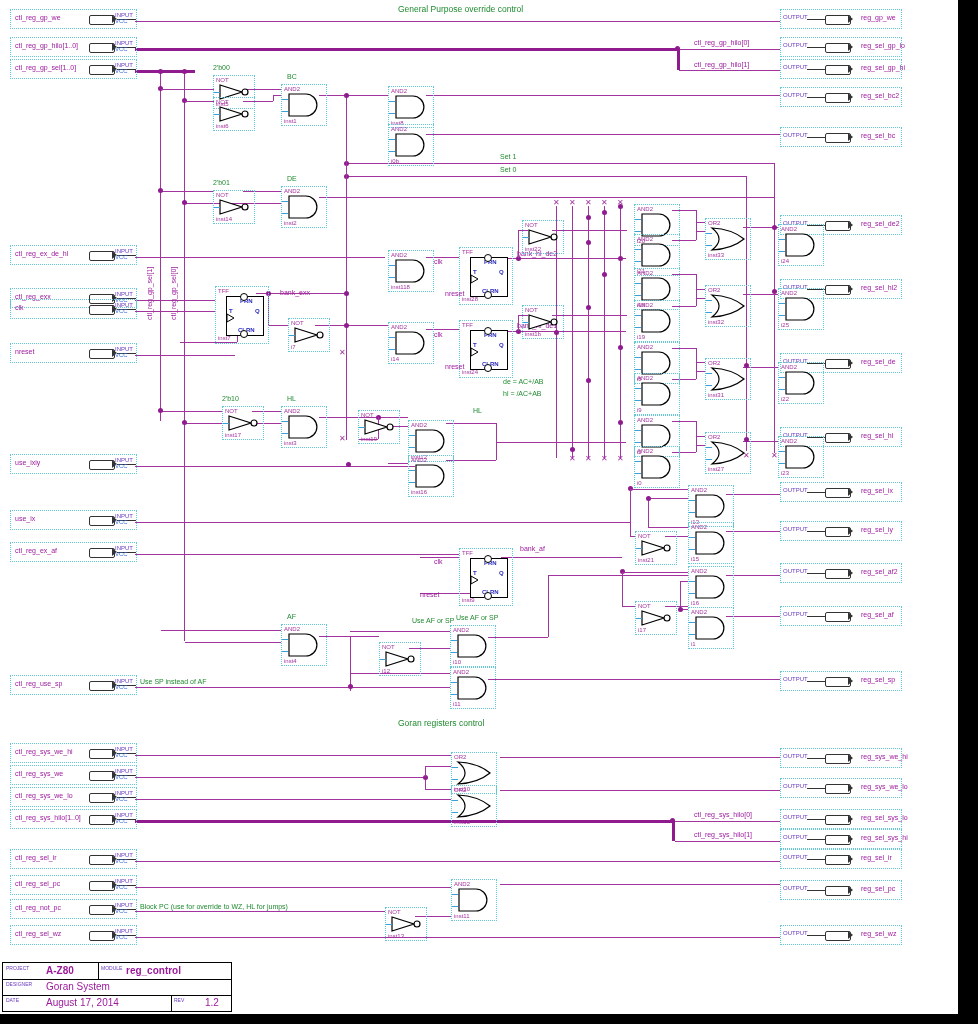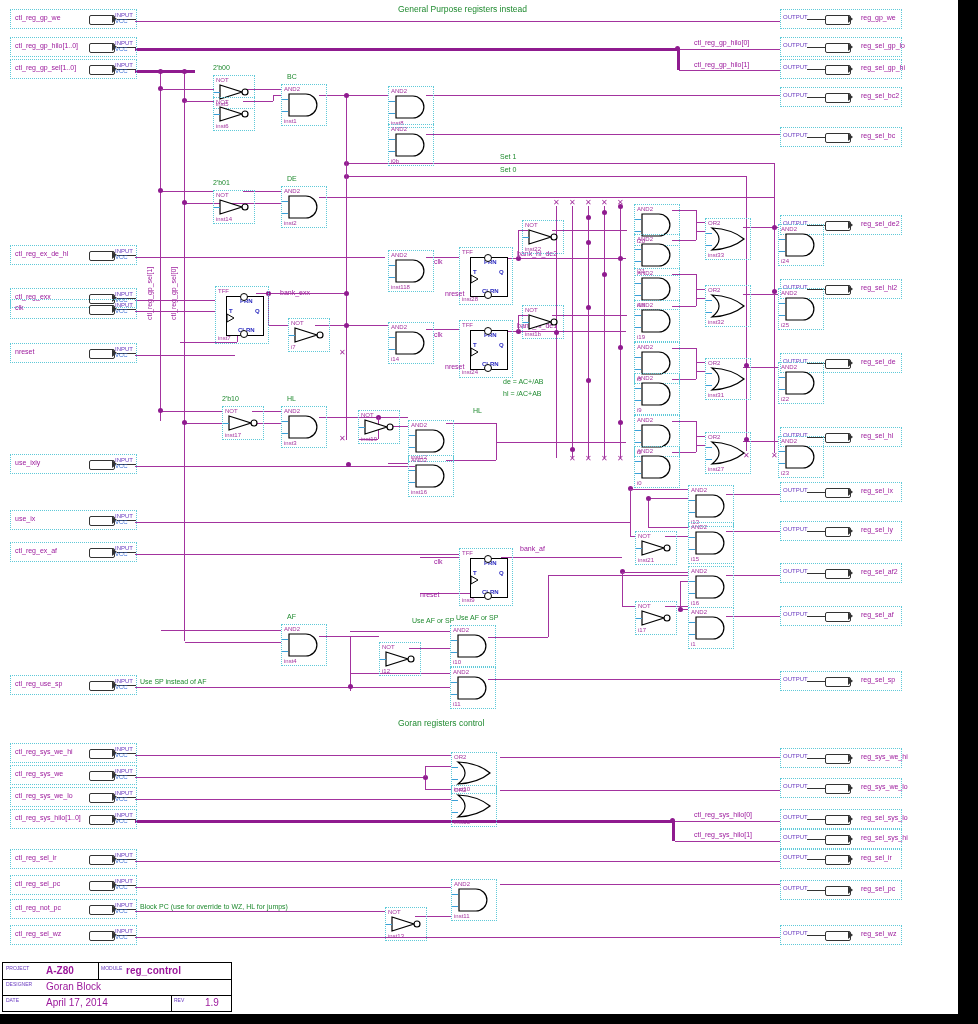--- a/index.html
+++ b/index.html
@@ -50,21 +50,21 @@
   #title .cap{position:absolute;font-size:5px;color:#6a3bc0;line-height:5px;}
   #title .val{position:absolute;font-size:10px;color:#9c1a9c;line-height:11px;white-space:nowrap;}
   #title .valb{font-weight:bold;color:#9c1a9c;}
   .vline{position:absolute;width:1px;background:#000;}
 </style>
 </head>
 <body>
 
 <div id="sheet">
 
-  <div class="lbl head" style="left:398px;top:6px;">General Purpose registers instead</div>
+  <div class="lbl head" style="left:398px;top:6px;">General Purpose override control</div>
   <div class="lbl head" style="left:398px;top:720px;">Goran registers control</div>
 
   <div class="wire wh" style="left:135px;top:21px;width:645px;"></div>
   <div class="wire bus bush" style="left:135px;top:48px;width:545px;"></div>
   <div class="wire bus busv" style="left:677px;top:48px;height:22px;"></div>
   <div class="wire wh" style="left:679px;top:49px;width:101px;"></div>
   <div class="wire wh" style="left:679px;top:70px;width:101px;"></div>
   <div class="junc" style="left:675px;top:46px;"></div>
 
   <div class="wire wh" style="left:135px;top:71px;width:60px;"></div>
@@ -1229,20 +1229,20 @@
   <div id="title">
     <div class="vline" style="left:95px;top:0;height:16px;"></div>
     <div class="vline" style="left:168px;top:32px;height:16px;"></div>
     <div class="row" style="top:0;"></div>
     <div class="row" style="top:16px;"></div>
     <div class="cap" style="left:3px;top:3px;">PROJECT</div>
     <div class="val valb" style="left:43px;top:2px;">A-Z80</div>
     <div class="cap" style="left:98px;top:3px;">MODULE</div>
     <div class="val valb" style="left:123px;top:2px;">reg_control</div>
     <div class="cap" style="left:3px;top:19px;">DESIGNER</div>
-    <div class="val" style="left:43px;top:18px;">Goran Block</div>
+    <div class="val" style="left:43px;top:18px;">Goran System</div>
     <div class="cap" style="left:3px;top:35px;">DATE</div>
-    <div class="val" style="left:43px;top:34px;">April 17, 2014</div>
+    <div class="val" style="left:43px;top:34px;">August 17, 2014</div>
     <div class="cap" style="left:171px;top:35px;">REV</div>
-    <div class="val" style="left:202px;top:34px;">1.9</div>
+    <div class="val" style="left:202px;top:34px;">1.2</div>
   </div>
 
 </div>
 
 </body></html>

